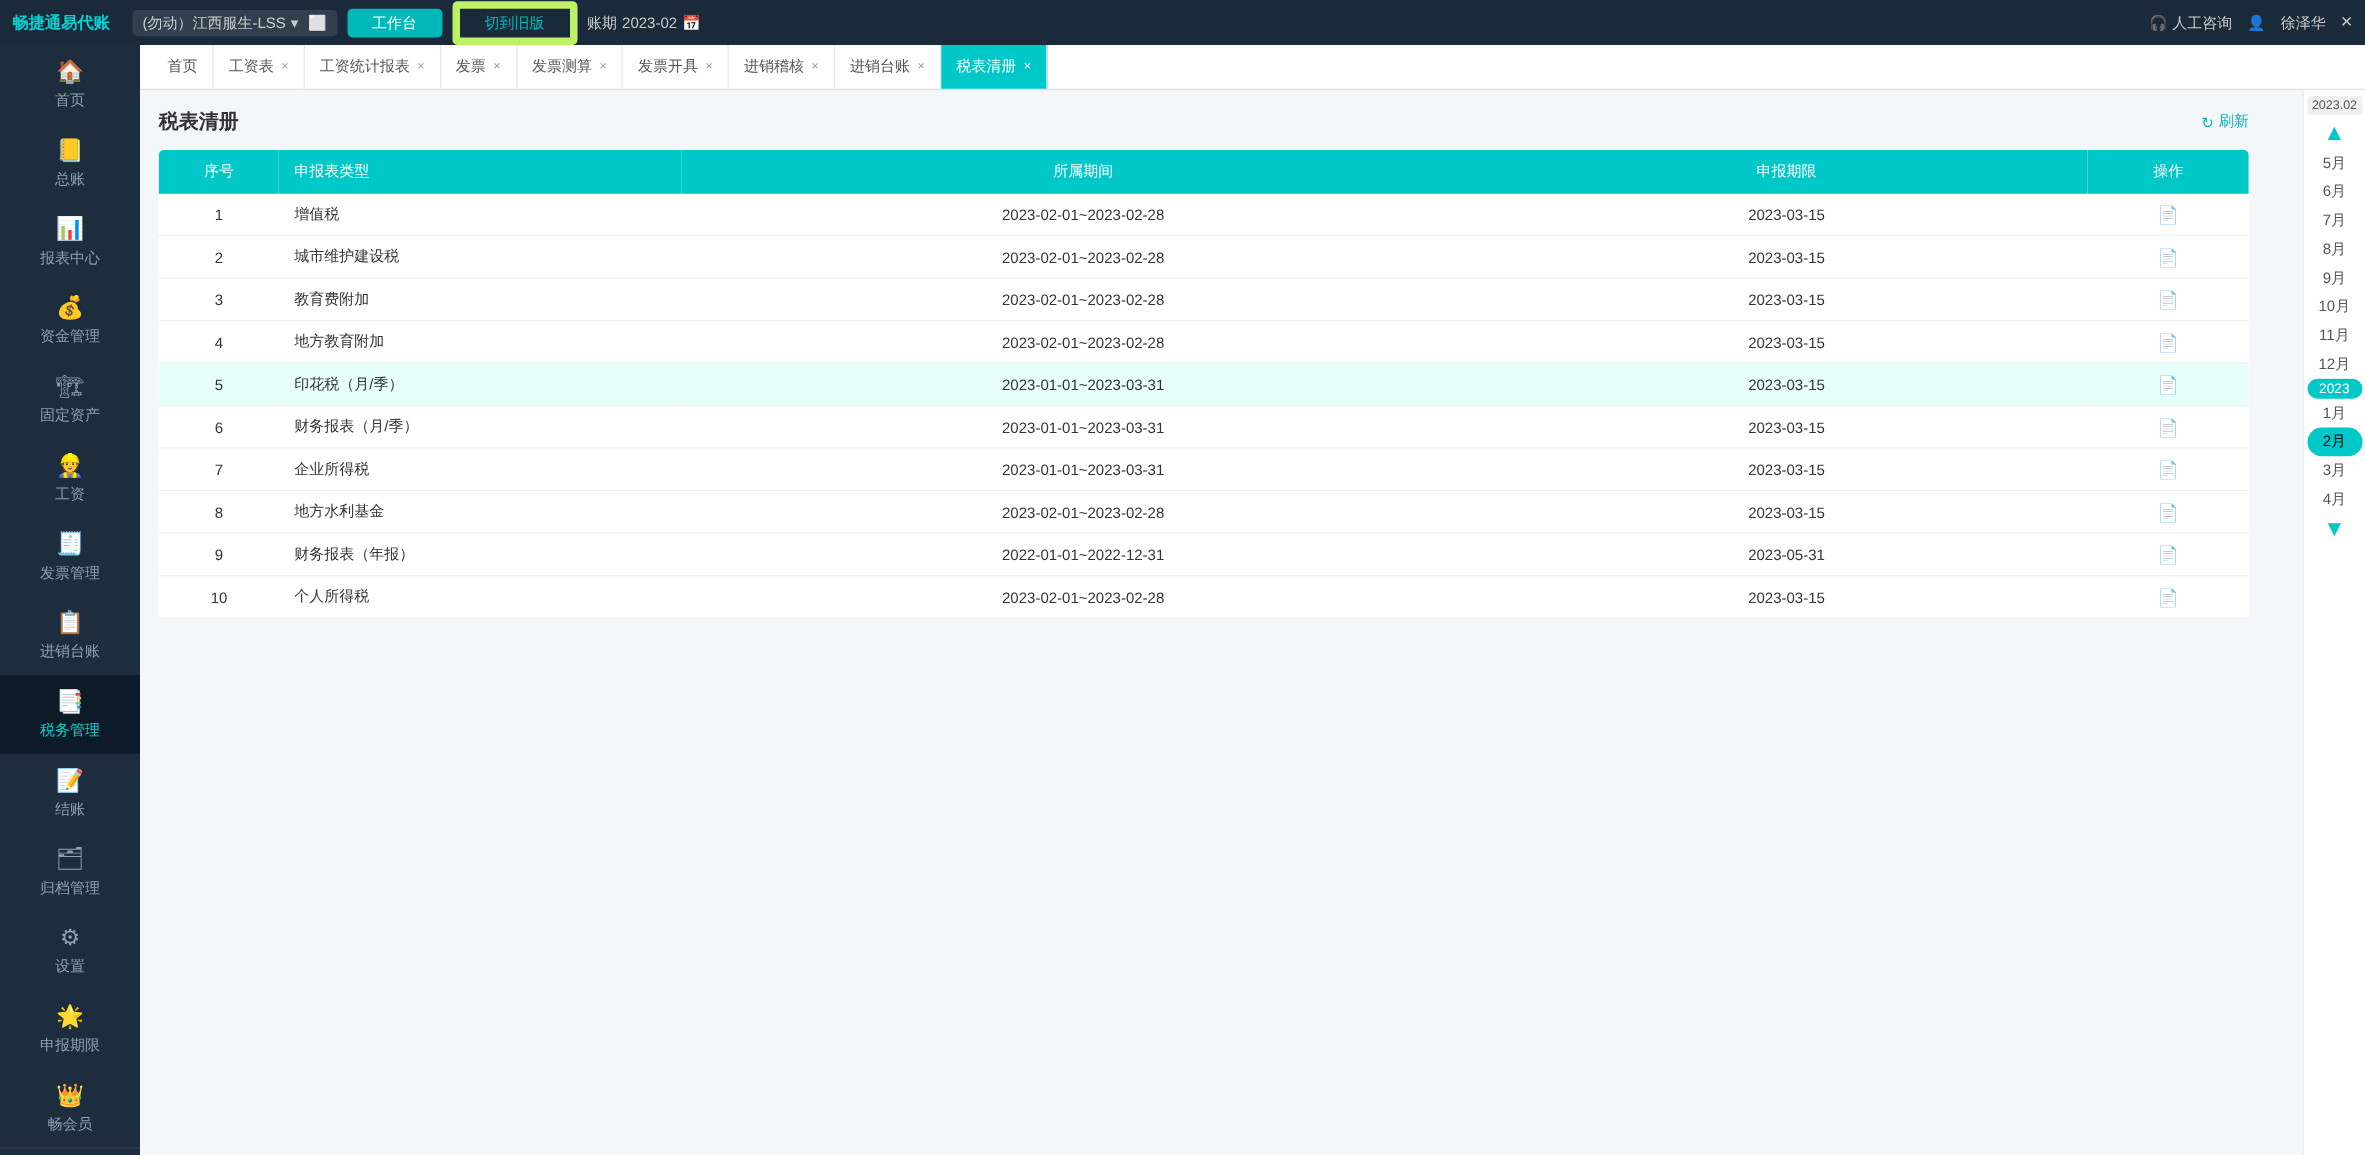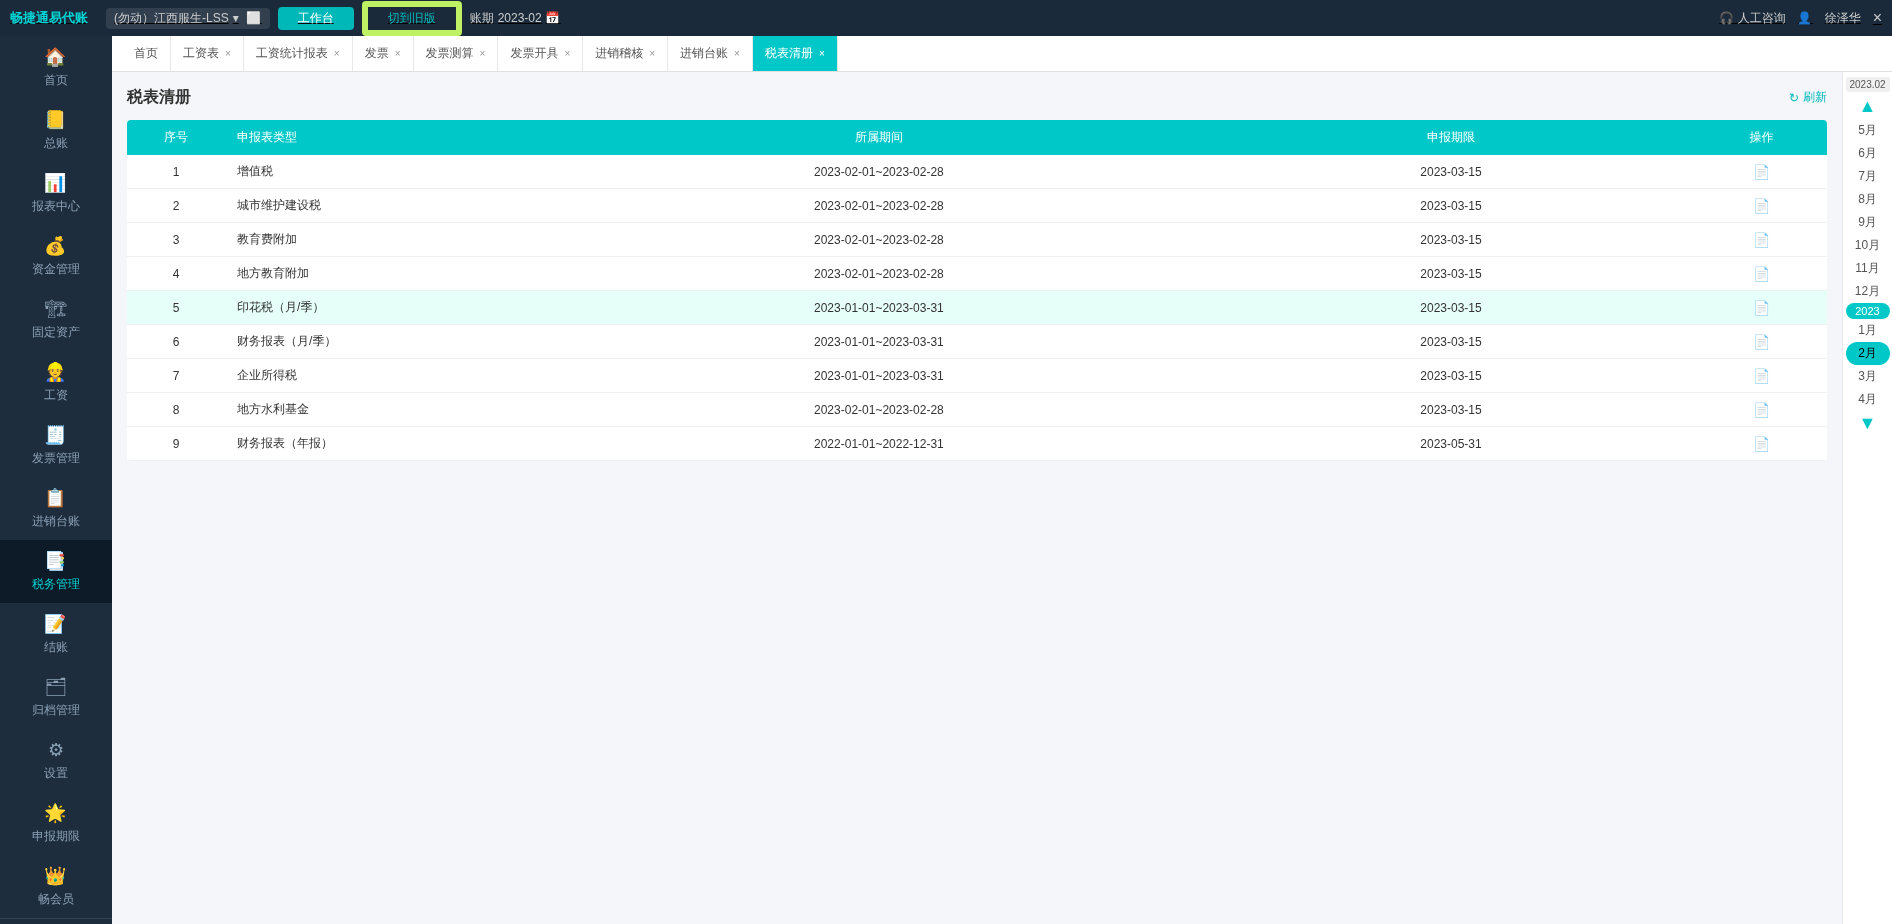--- a/index.html
+++ b/index.html
@@ -1,19 +1,19 @@
 <!DOCTYPE html>
 <html><head>
   <meta charset="utf-8">
   <style>
     * { margin: 0; padding: 0; box-sizing: border-box; }
     body { font-family: 'Microsoft YaHei', Arial, sans-serif; font-size: 13px; background: #f0f2f5; display: flex; flex-direction: column; height: 924px; overflow: hidden; }
 
     
-    .top-bar { height: 36px; background: #1a2a3a; display: flex; align-items: center; padding: 0 10px; gap: 8px; flex-shrink: 0; text-decoration: underline; }
+    .top-bar { height: 36px; background: #1a2a3a; display: flex; align-items: center; padding: 0 10px; gap: 8px; flex-shrink: 0; }
     .top-bar-logo { color: #00d4d4; font-size: 13px; font-weight: bold; margin-right: 10px; }
     .company-selector { display: flex; align-items: center; background: rgba(255,255,255,0.1); border-radius: 4px; padding: 2px 8px; color: #ccc; font-size: 12px; gap: 4px; cursor: pointer; }
     .top-bar-btn { background: #00b8b8; color: white; border: none; border-radius: 4px; padding: 3px 20px; font-size: 12px; cursor: pointer; }
     .top-bar-btn.outline { background: transparent; border: 6px solid #bef264; color: #00b8b8; }
     .period-display { color: #ccc; font-size: 12px; display: flex; align-items: center; gap: 4px; }
     .top-bar-right { margin-left: auto; display: flex; align-items: center; gap: 12px; color: #ccc; font-size: 12px; text-align: right; }
     .close-btn { color: #ccc; cursor: pointer; font-size: 16px; }
 
     
     .main-layout { display: flex; flex: 1; overflow: hidden; }
@@ -52,21 +52,21 @@
     .data-table th:nth-child(2) { text-align: left; width: 200px; }
     .data-table th:nth-child(3) { width: 400px; }
     .data-table th:nth-child(4) { width: 300px; }
     .data-table th:last-child { width: 80px; }
     .data-table td { padding: 8px 12px; font-size: 12px; text-align: center; border-bottom: 1px solid #f0f0f0; color: #333; }
     .data-table td:nth-child(2) { text-align: left; margin-top: 27px; }
     .data-table tbody tr.highlighted { background: #e6fff8; }
     .action-icon { color: #999; cursor: pointer; font-size: 14px; }
 
     
-    .right-panel { width: 50px; background: white; border-left: 1px solid #e8e8e8; display: flex; flex-direction: column; align-items: center; padding: 5px 0; overflow: hidden; position: relative; flex-shrink: 0; }
+    .right-panel { width: 50px; background: white; border-left: 1px solid #e8e8e8; display: flex; flex-direction: column; align-items: center; padding: 5px 0; overflow: hidden; position: relative; flex-shrink: 0; margin-left: 28px; }
     .panel-year-label { font-size: 10px; color: #555; background: #f0f0f0; padding: 2px 4px; border-radius: 2px; margin-bottom: 4px; width: 44px; text-align: center; }
     .panel-up-btn { color: #00c8c8; cursor: pointer; font-size: 18px; margin-bottom: 2px; }
     .panel-month-item { width: 44px; text-align: center; padding: 3px 0; font-size: 12px; color: #555; cursor: pointer; border-radius: 2px; }
     .panel-month-item.active { background: #00c8c8; color: #000000; border-radius: 12px; }
     .panel-month-item.year-badge { background: #00c8c8; color: white; border-radius: 12px; font-size: 11px; padding: 2px 0; }
     .panel-down-btn { color: #00c8c8; cursor: pointer; font-size: 18px; margin-top: 2px; }
   </style>
 </head>
 <body>
 
@@ -277,20 +277,27 @@
     <td>2023-03-15</td>
     <td><span class="action-icon">📄</span></td>
   </tr>
               <tr>
     <td>9</td>
     <td>财务报表（年报）</td>
     <td>2022-01-01~2022-12-31</td>
     <td>2023-05-31</td>
     <td><span class="action-icon">📄</span></td>
   </tr>
+              <tr>
+    <td>10</td>
+    <td>个人所得税</td>
+    <td>2023-02-01~2023-02-28</td>
+    <td>2023-03-15</td>
+    <td><span class="action-icon">📄</span></td>
+  </tr>
             </tbody>
         </table>
       </div>
 
       <div class="right-panel">
         <span class="panel-year-label">2023.02</span>
         <span class="panel-up-btn">▲</span>
         <div class="panel-month-item">5月</div>
         <div class="panel-month-item">6月</div>
         <div class="panel-month-item">7月</div>

